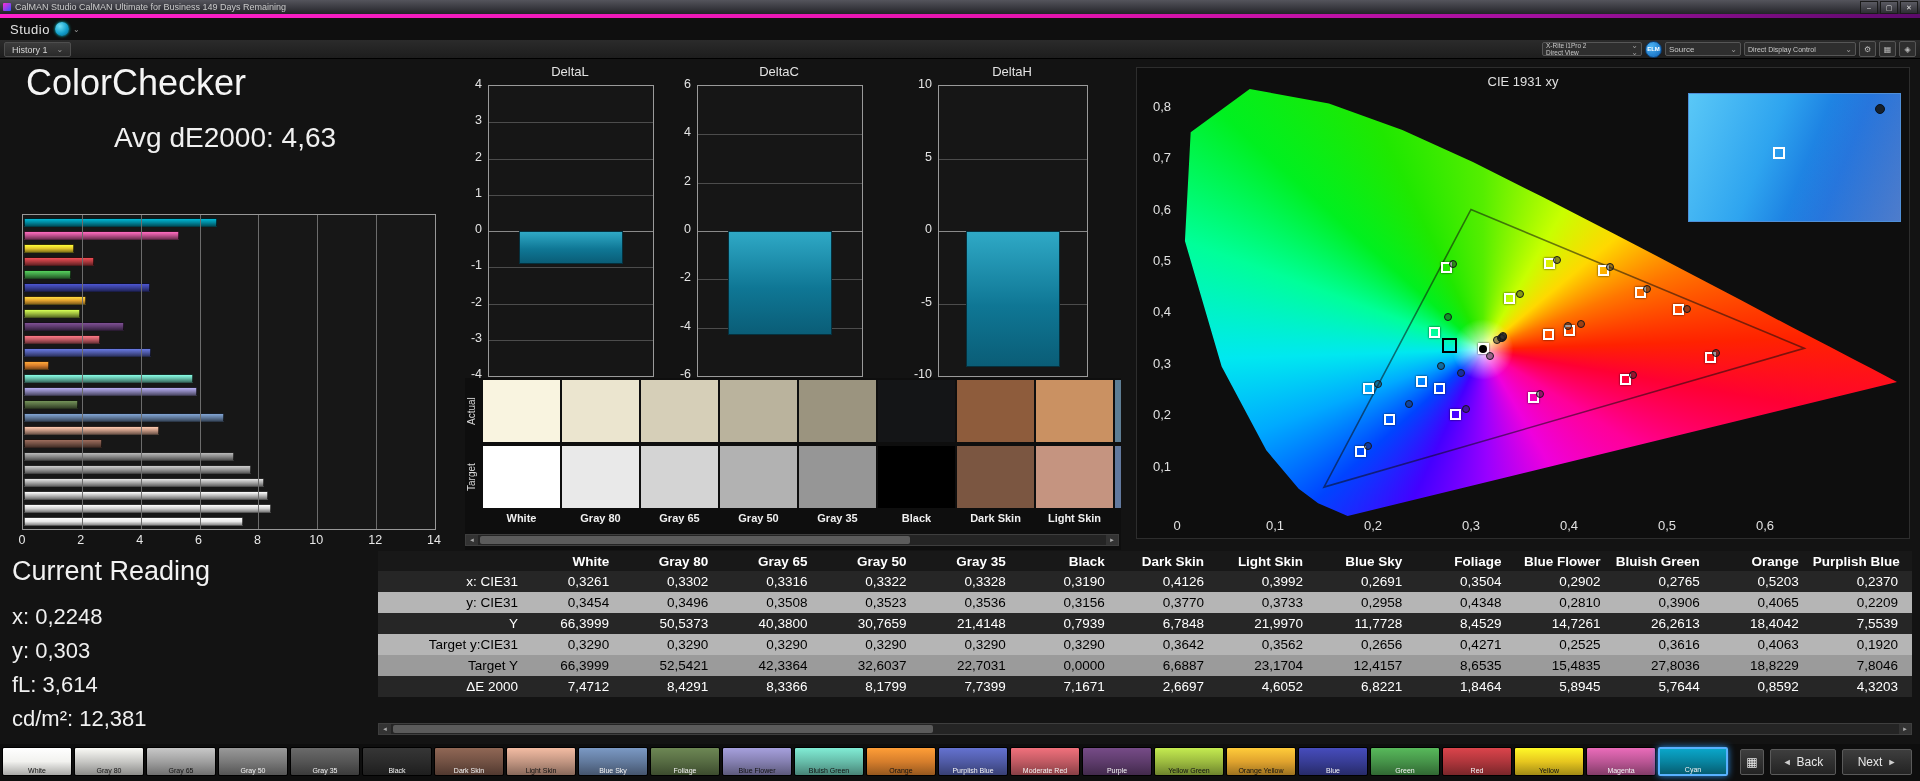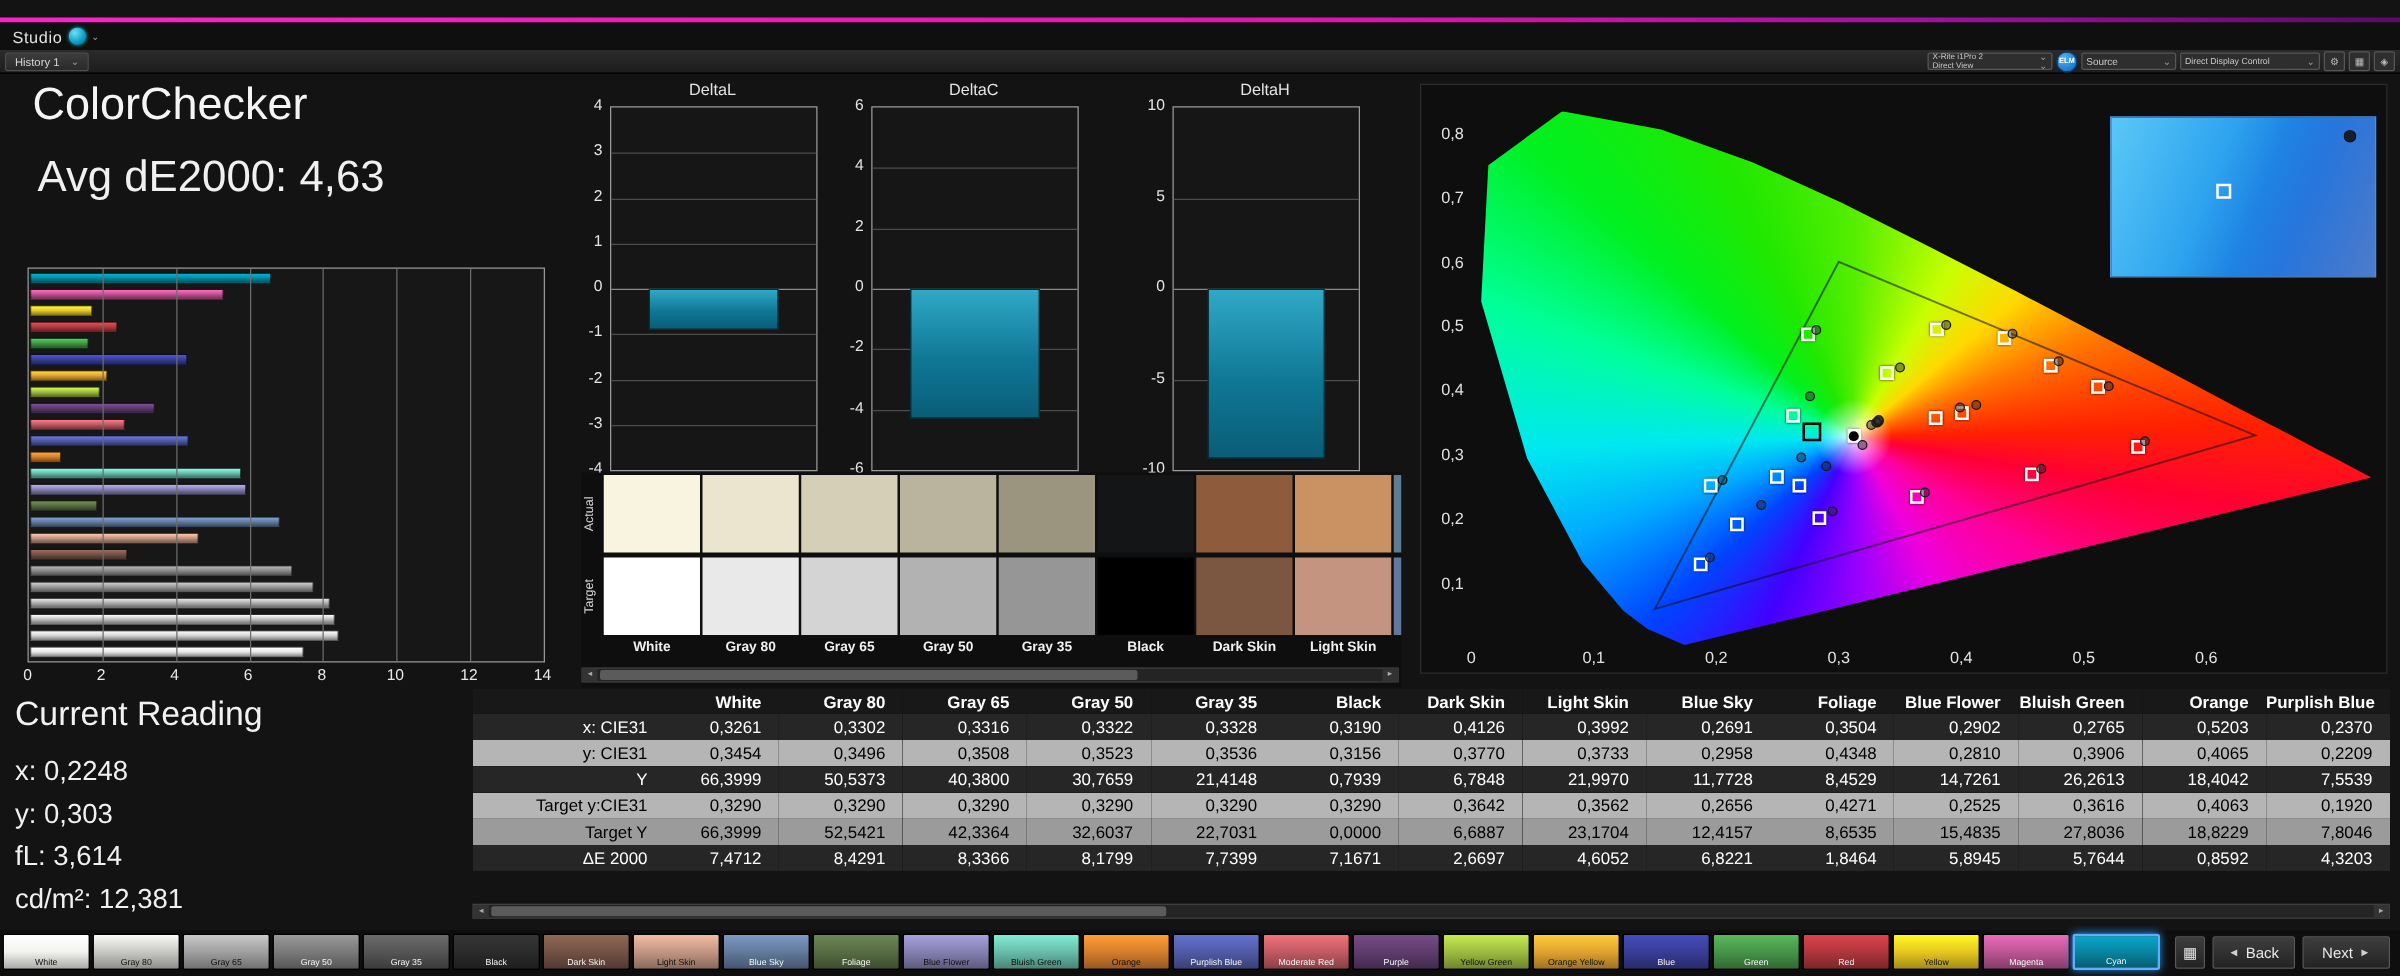--- a/index.html
+++ b/index.html
@@ -31,21 +31,21 @@
   .ctl-box{background:#2e2e2e;border:1px solid #565656;border-radius:2px;color:#c9c9c9;
     display:flex;flex-direction:column;justify-content:center;padding:0 3px;height:14px;box-sizing:border-box;}
   .ctl-row{display:flex;justify-content:space-between;align-items:center;font-size:6.5px;line-height:7px;gap:4px;}
   .ctl-single{flex-direction:row;justify-content:space-between;align-items:center;font-size:8px;gap:6px;}
   #elm-badge{width:15px;height:15px;border-radius:50%;background:radial-gradient(circle at 35% 30%,#4db4f4,#0d62b8);
     color:#fff;font-size:6px;font-weight:bold;display:flex;align-items:center;justify-content:center;border:1px solid #0a3d74;}
   .icon-btn{width:15px;height:14px;background:#2e2e2e;border:1px solid #565656;border-radius:2px;
     color:#bbb;font-size:8px;display:flex;align-items:center;justify-content:center;}
   
   #cc-title{position:absolute;left:26px;top:62px;font-size:36px;color:#f5f5f5;}
-  #cc-avg{position:absolute;left:30px;top:122px;width:390px;text-align:left;font-size:35px;color:#f0f0f0;}
+  #cc-avg{position:absolute;left:30px;top:122px;width:390px;text-align:center;font-size:28px;color:#f0f0f0;}
   #cc-max{position:absolute;left:30px;top:158px;width:390px;text-align:center;font-size:27px;color:#f0f0f0;}
   #de-title{position:absolute;left:22px;top:194px;width:412px;text-align:center;font-size:13px;color:#e0e0e0;}
   #de-chart{position:absolute;left:22px;top:214px;width:412px;height:314px;border:1px solid #989898;background:#171717;}
   .vgrid{position:absolute;top:0;bottom:0;width:1px;background:#6c6c6c;}
   #de-bars{position:absolute;left:1px;top:3px;right:1px;bottom:3px;display:flex;
     flex-direction:column;justify-content:space-between;}
   .de-bar{height:9px;border:1px solid rgba(0,0,0,.65);border-radius:1px;box-sizing:border-box;}
   #de-ticks{position:absolute;left:22px;top:533px;width:412px;height:16px;}
   .de-tick{position:absolute;transform:translateX(-50%);font-size:12.5px;color:#e8e8e8;}
   #cr-title{position:absolute;left:12px;top:556px;font-size:27px;color:#f2f2f2;}
@@ -119,20 +119,29 @@
   .strip-btn{position:absolute;top:5px;height:26px;background:linear-gradient(#3e3e3e,#232323);
     border:1px solid #5a5a5a;border-radius:2px;color:#e8e8e8;font-size:12px;
     display:flex;align-items:center;justify-content:center;gap:5px;box-sizing:border-box;}
   .arrow-glyph{font-size:9px;color:#cfcfcf;}
 </style>
 </head>
 <body>
 
 <div id="app">
 
+  <div id="titlebar">
+    <span id="app-icon"></span>
+    <span>CalMAN Studio  CalMAN Ultimate for Business 149 Days Remaining</span>
+    <span id="win-btns">
+      <span class="win-btn">–</span>
+      <span class="win-btn">▢</span>
+      <span class="win-btn">✕</span>
+    </span>
+  </div>
   <div id="magenta-line"></div>
 
   <div id="studio-bar">
     <span id="brand-name">Studio</span>
     <span id="brand-swirl"></span>
     <span class="tiny-arrow">⌄</span>
   </div>
 
   <div id="tab-bar">
     <div id="history-tab">
@@ -309,20 +318,21 @@
         <div class="cmp-label" style="left: 650px;">Blue Sky</div>
       </div>
     <div class="hscroll" style="left:0;top:156px;width:654px;">
       <div class="arr" style="left:0;">◄</div>
       <div class="thumb" style="left:14px;width:430px;"></div>
       <div class="arr" style="right:0;">►</div>
     </div>
   </div>
 
   <div id="cie">
+    <div id="cie-title">CIE 1931 xy</div>
     <div id="cie-plot">
       <div id="horseshoe"></div>
       <svg id="cie-triangle" viewBox="0 0 722 438">
         <polygon points="627.2,267.3 294,128.5 147,406.1" fill="none" stroke="rgba(15,15,15,0.55)" stroke-width="1.6"></polygon>
       </svg>
       <div id="cie-markers">
           <div class="sq" style="left: 300.946px; top: 262.294px;"></div>
           <div class="sq" style="left: 386.794px; top: 244.201px;"></div>
           <div class="sq" style="left: 366.41px; top: 248.313px;"></div>
           <div class="sq" style="left: 239.108px; top: 294.882px;"></div>

